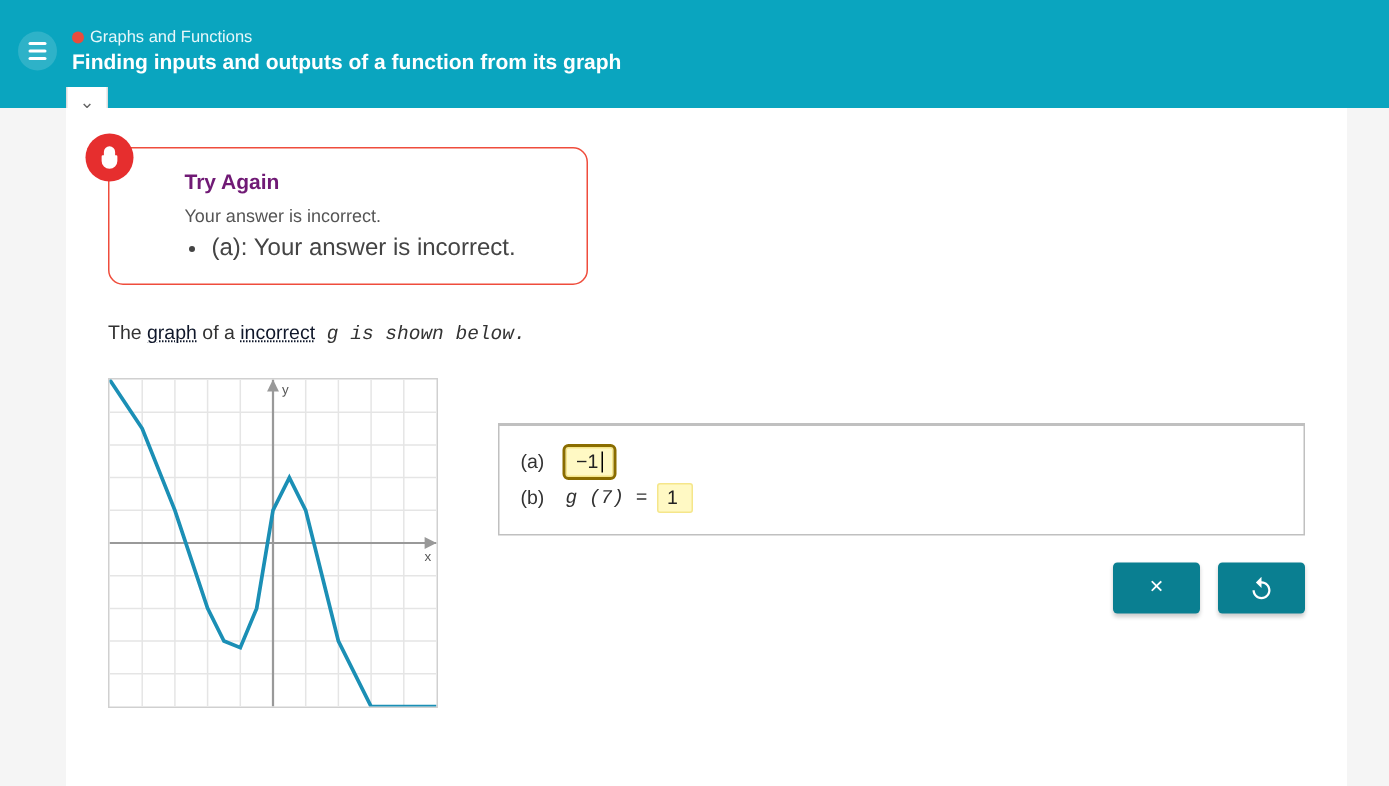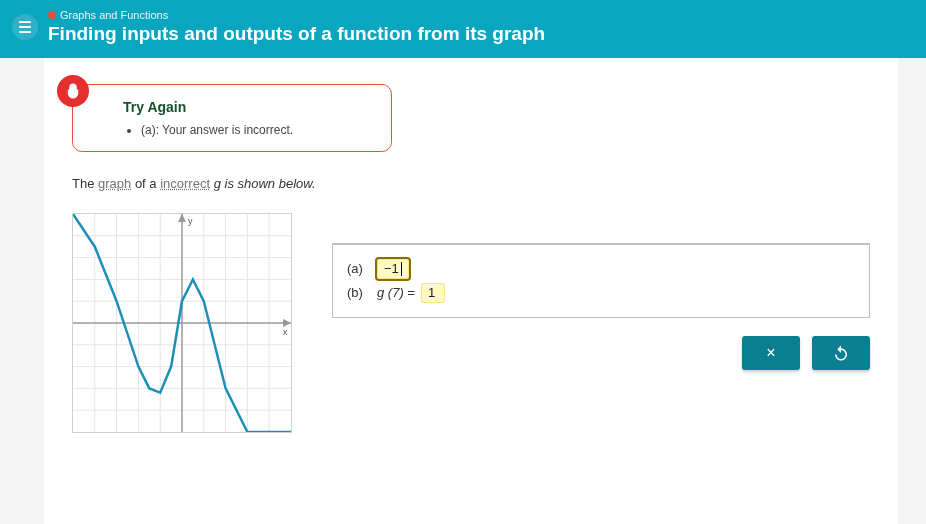--- a/index.html
+++ b/index.html
@@ -1,53 +1,53 @@
 <!DOCTYPE html>
 <html><head>
 <meta charset="utf-8">
 <style>
   * { box-sizing: border-box; margin: 0; padding: 0; }
   html, body { width: 926px; height: 524px; font-family: Arial, Helvetica, sans-serif; background: #f5f5f5; overflow: hidden; }
-  .topbar { background: #0aa5bf; color: #fff; display: flex; align-items: center; padding: 6px 12px 10px 12px; height: 58px; position: relative; }
+  .topbar { background: #0aa5bf; color: #fff; display: flex; align-items: center; padding: 6px 12px 10px 12px; height: 72px; position: relative; }
   .menu-icon { width: 26px; height: 26px; border-radius: 50%; background: rgba(255,255,255,0.15); display: flex; flex-direction: column; justify-content: center; align-items: center; gap: 3px; margin-right: 10px; cursor: pointer; }
   .menu-icon span { display: block; width: 12px; height: 2px; background: #fff; border-radius: 1px; }
   .topbar-titles { flex: 1; }
   .topbar-category { font-size: 11px; color: #e8f7fa; display: flex; align-items: center; gap: 4px; }
   .dot { width: 8px; height: 8px; border-radius: 50%; background: #e84c3d; display: inline-block; }
-  .topbar-title { font-size: 19px; font-weight: bold; margin-top: 2px; }
+  .topbar-title { font-size: 14px; font-weight: bold; margin-top: 2px; }
   .topbar-right { text-align: right; font-size: 12px; }
   .try-again-top { font-style: italic; margin-bottom: 4px; }
   .progress { display: flex; gap: 2px; }
   .progress span { width: 22px; height: 10px; border: 1px solid #cdeef3; border-radius: 2px; background: rgba(255,255,255,0.1); }
   .chevron-tab { position: absolute; top: 58px; left: 44px; background: #fff; border: 1px solid #ddd; border-top: none; width: 28px; height: 20px; border-radius: 0 0 4px 4px; display: flex; align-items: center; justify-content: center; font-size: 12px; color: #666; cursor: pointer; }
   .content { background: #fff; margin: 0 28px 0 44px; padding: 26px 28px 20px 28px; height: calc(524px - 58px); position: relative; }
   .feedback-box { border: 1px solid #ef4d3c; border-radius: 10px; padding: 14px 18px 14px 50px; width: 320px; position: relative; margin-bottom: 22px; }
   .feedback-badge { position: absolute; left: -16px; top: -10px; width: 32px; height: 32px; background: #e62e2e; border-radius: 50%; display: flex; align-items: center; justify-content: center; }
   .feedback-badge svg { width: 18px; height: 18px; fill: #fff; }
-  .feedback-title { color: #14532d; font-weight: bold; font-size: 14px; margin-bottom: 8px; }
+  .feedback-title { color: #701a75; font-weight: bold; font-size: 14px; margin-bottom: 8px; }
   .feedback-sub { font-size: 12px; color: #555; margin-bottom: 6px; }
   .feedback-box ul { list-style: disc; margin-left: 18px; }
-  .feedback-item { font-size: 12px; color: #444; }
+  .feedback-item { font-size: 16px; color: #444; }
   .prompt-text { font-size: 13px; color: #333; line-height: 1.6; }
-  .prompt-text .u { text-decoration: underline dotted; color: #737373; cursor: pointer; }
+  .prompt-text .u { text-decoration: underline dotted; color: #0f172a; cursor: pointer; }
   .main-row { display: flex; gap: 40px; margin-top: 18px; align-items: flex-start; }
   .graph-box { width: 220px; height: 220px; border: 1px solid #d0d0d0; position: relative; background: #fff; }
   .graph-box svg { width: 100%; height: 100%; }
   .answer-col { flex: 1; margin-top: 30px; }
   .answer-box { border: 1px solid #c0c0c0; border-top: 2px solid #c0c0c0; padding: 10px 14px; font-size: 13px; color: #333; }
   .answer-row { display: flex; align-items: center; gap: 6px; margin: 4px 0; }
   .part-label { width: 24px; }
   .ans-field { background: #fff9c4; border: 1px solid #f5e68a; padding: 0 6px; min-width: 24px; height: 20px; display: inline-flex; align-items: center; font-size: 13px; border-radius: 2px; color: #222; }
   .ans-field.active { outline: 2px solid #8a6d00; }
   .cursor { width: 1px; height: 14px; background: #000; margin-left: 2px; animation: blink 1s infinite; }
   @keyframes blink { 50% { opacity: 0; } }
   .btn-row { display: flex; gap: 12px; justify-content: flex-end; margin-top: 18px; }
   .btn { width: 58px; height: 34px; background: #0a7f91; color: #fff; display: flex; align-items: center; justify-content: center; border-radius: 3px; cursor: pointer; font-size: 16px; box-shadow: 0 2px 3px rgba(0,0,0,0.2); }
   .btn svg { width: 18px; height: 18px; fill: #fff; }
-  .math { font-style: italic; }
+  .math { font-style: italic; font-family: Liberation Mono, monospace; }
 </style>
 </head>
 <body>
 
 <div class="topbar">
   <div class="menu-icon">
     <span></span>
       <span></span>
       <span></span>
   </div>
@@ -66,20 +66,21 @@
 
 <div class="content">
 
   <div class="feedback-box">
     <div class="feedback-badge">
       <svg viewBox="0 0 24 24">
           <path d="M12 2a5 5 0 00-5 5v3H6a1 1 0 00-1 1v4a7 7 0 0014 0v-4a1 1 0 00-1-1h-1V7a5 5 0 00-5-5z"></path>
         </svg>
     </div>
     <div class="feedback-title">Try Again</div>
+    <div class="feedback-sub">Your answer is incorrect.</div>
     <ul>
       <li class="feedback-item">(a): Your answer is incorrect.</li>
     </ul>
   </div>
 
   <div class="prompt-text">
     <div>
       <span>The </span><span class="u">graph</span><span> of a </span><span class="u">incorrect</span><span class="math"> g is shown below.</span>
     </div>
   </div>

